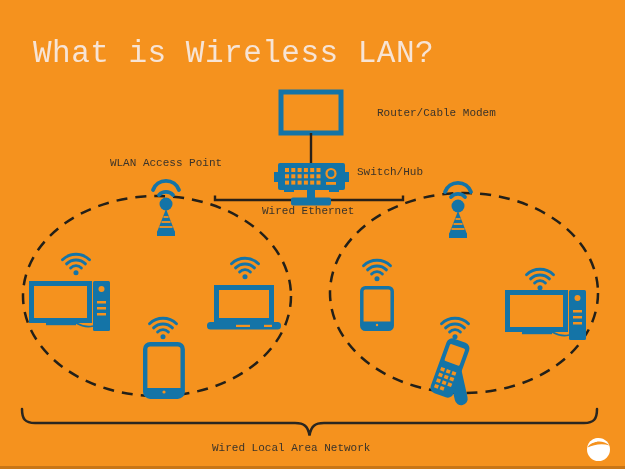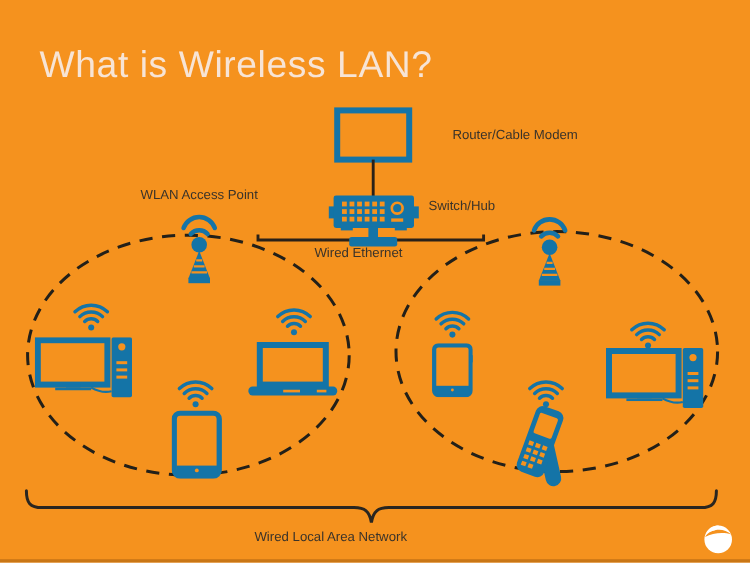--- a/index.html
+++ b/index.html
@@ -1,21 +1,21 @@
 <!DOCTYPE html>
 <html><head>
 <meta charset="utf-8">
 <style>
   html,body{margin:0;padding:0;}
   .slide{
     position:relative;
     width:625px;height:469px;
     background:#F5921E;
     overflow:hidden;
-    font-family:Liberation Sans, sans-serif;
+    font-family:Liberation Mono, monospace;
   }
   .slide-title{
     position:absolute;left:33px;top:36px;
     margin:0;
     font-size:31px;font-weight:300;letter-spacing:.5px;
     color:#F7E4D5;
   }
   .diagram-svg{position:absolute;left:0;top:0;}
   .diagram-label{
     position:absolute;

